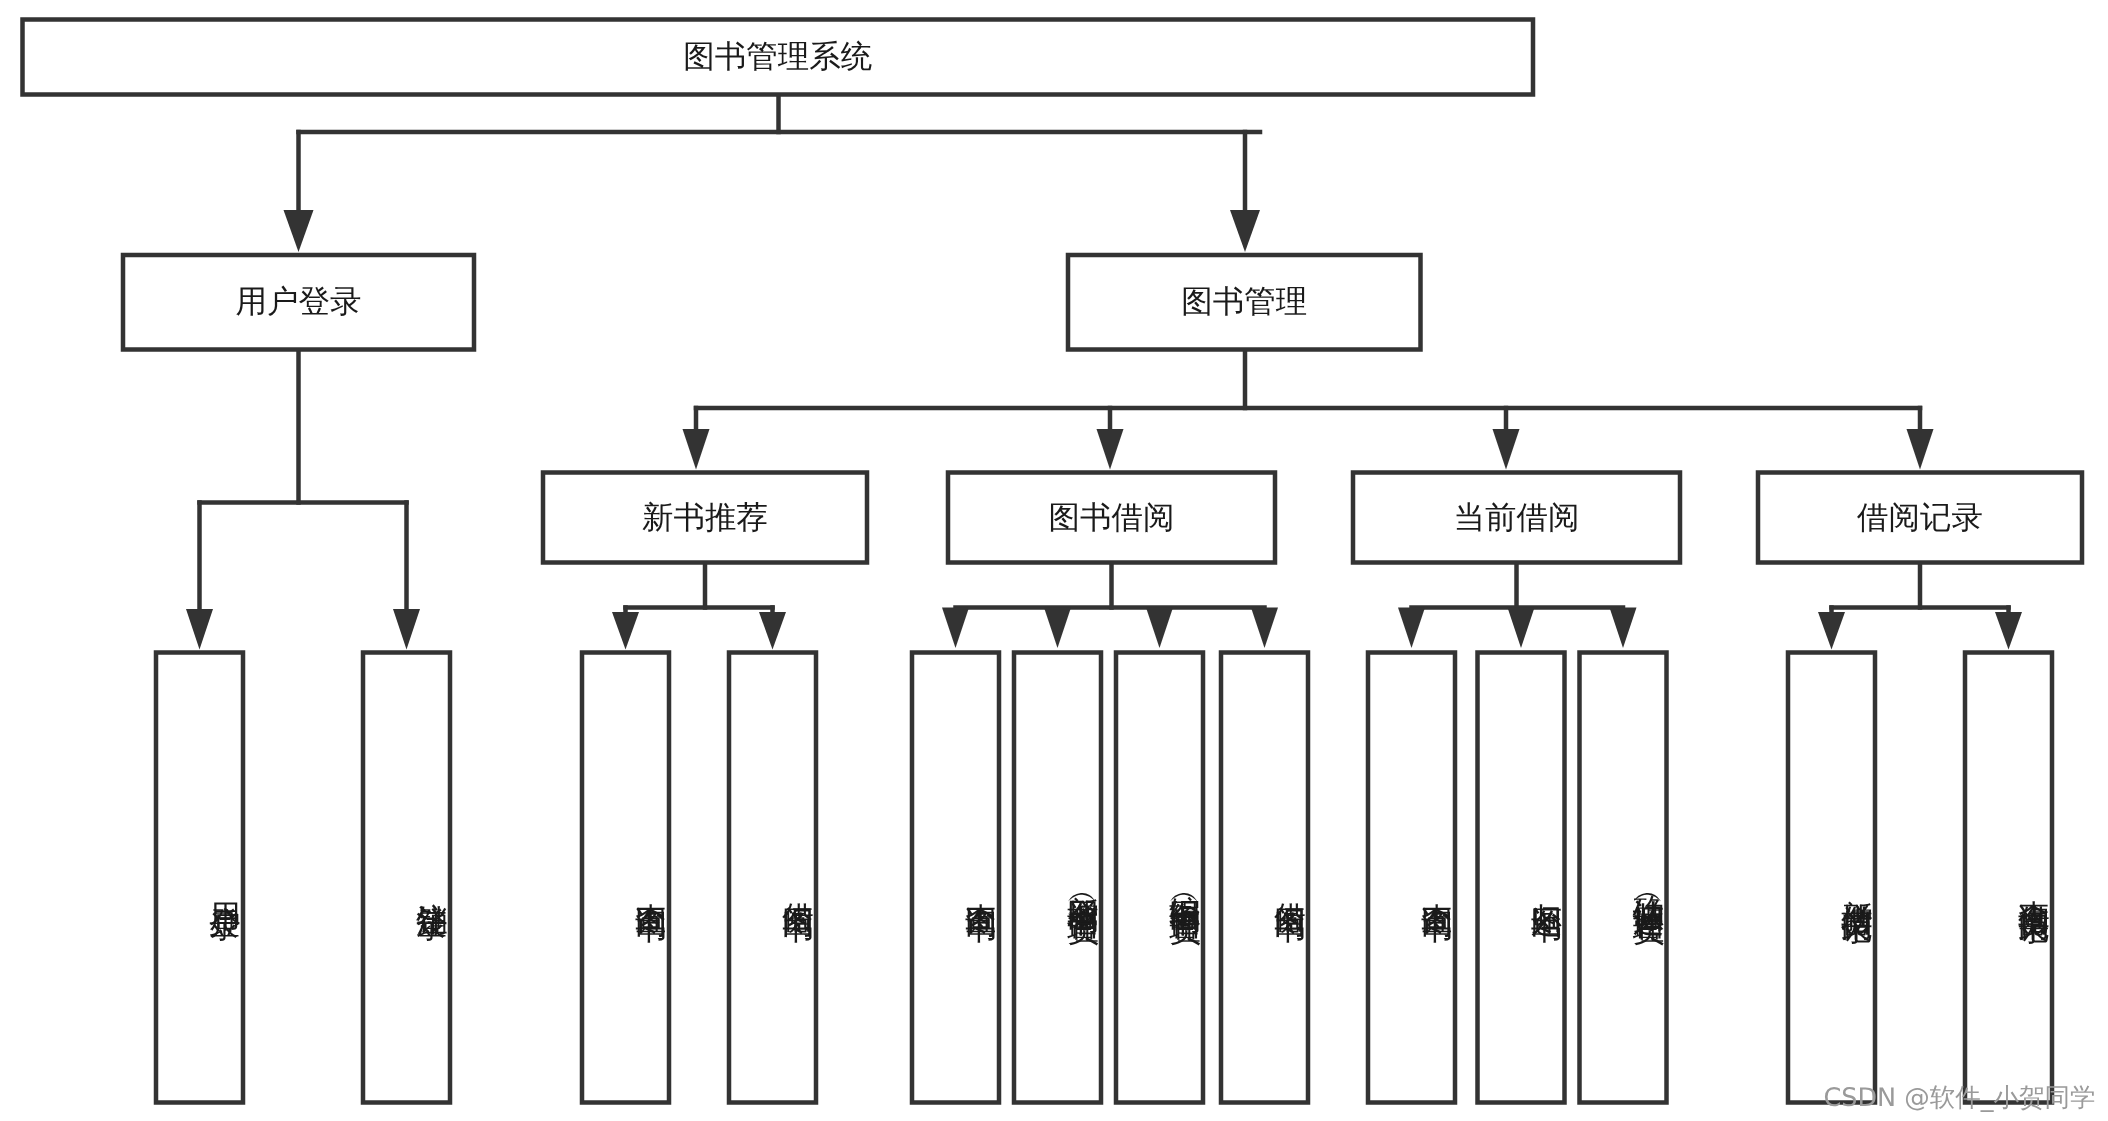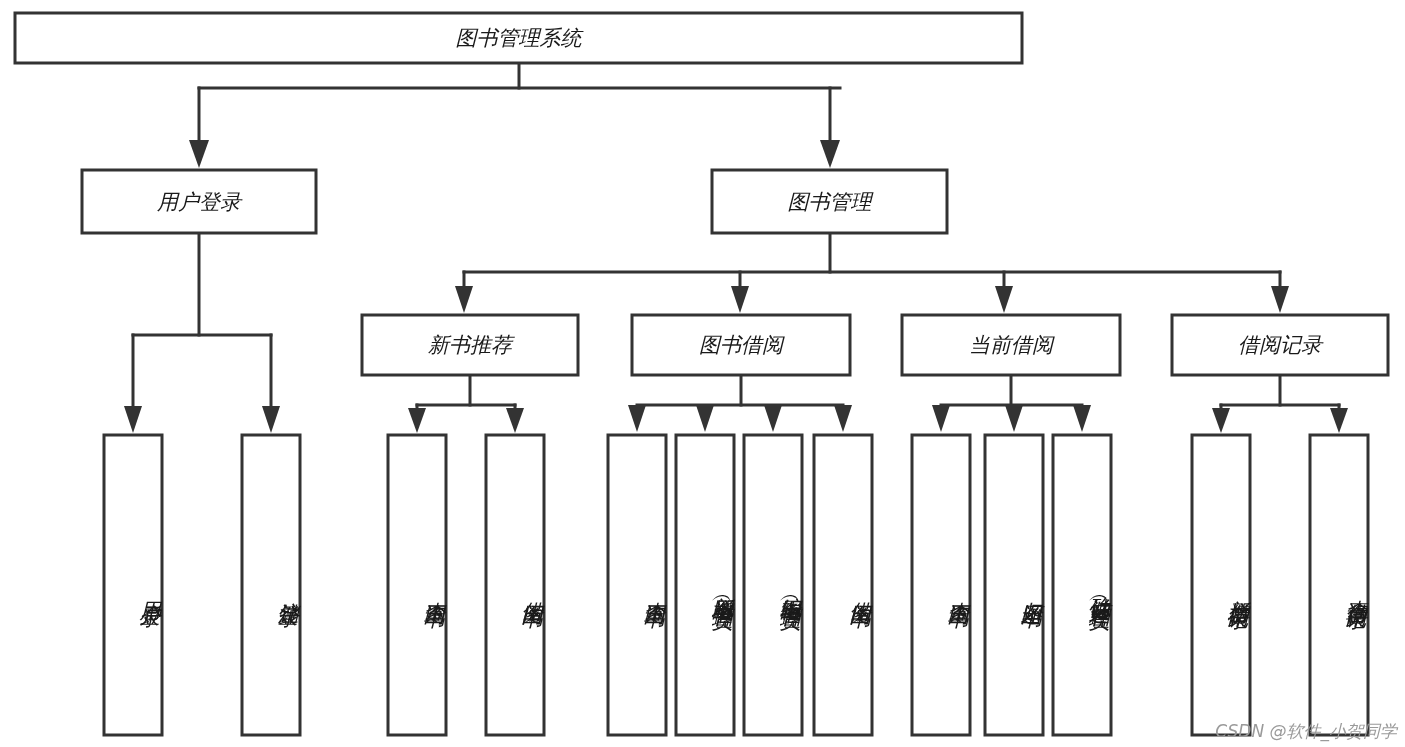--- a/index.html
+++ b/index.html
@@ -11,21 +11,20 @@
     width: 1405px;
     height: 747px;
     font-family: "DejaVu Sans", "Liberation Sans", sans-serif;
     overflow: hidden;
   }
   #diagram-root {
     position: relative;
     width: 1405px;
     height: 747px;
     background: #ffffff;
-    font-style: italic;
   }
   svg#tree-svg {
     position: absolute;
     left: 0;
     top: 0;
     width: 1405px;
     height: 747px;
     display: block;
   }
   .node-box {

